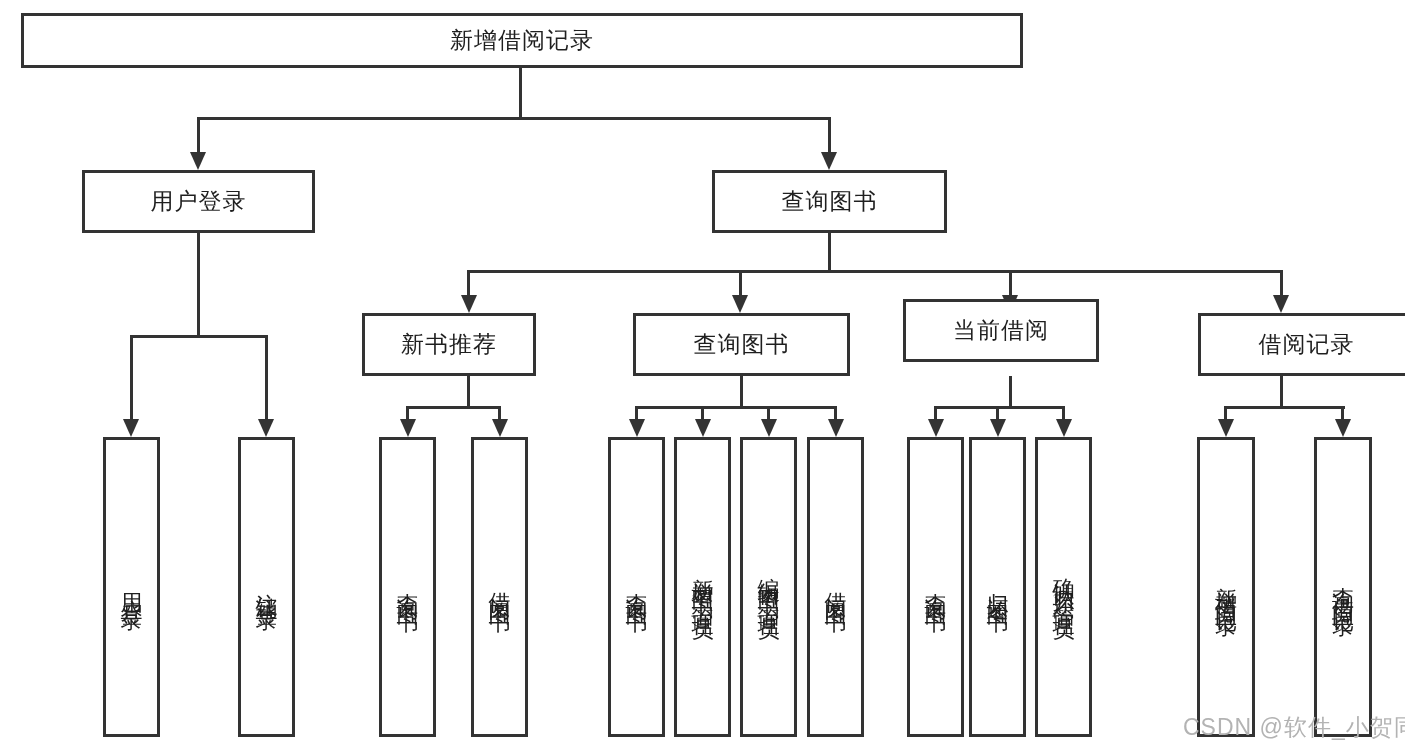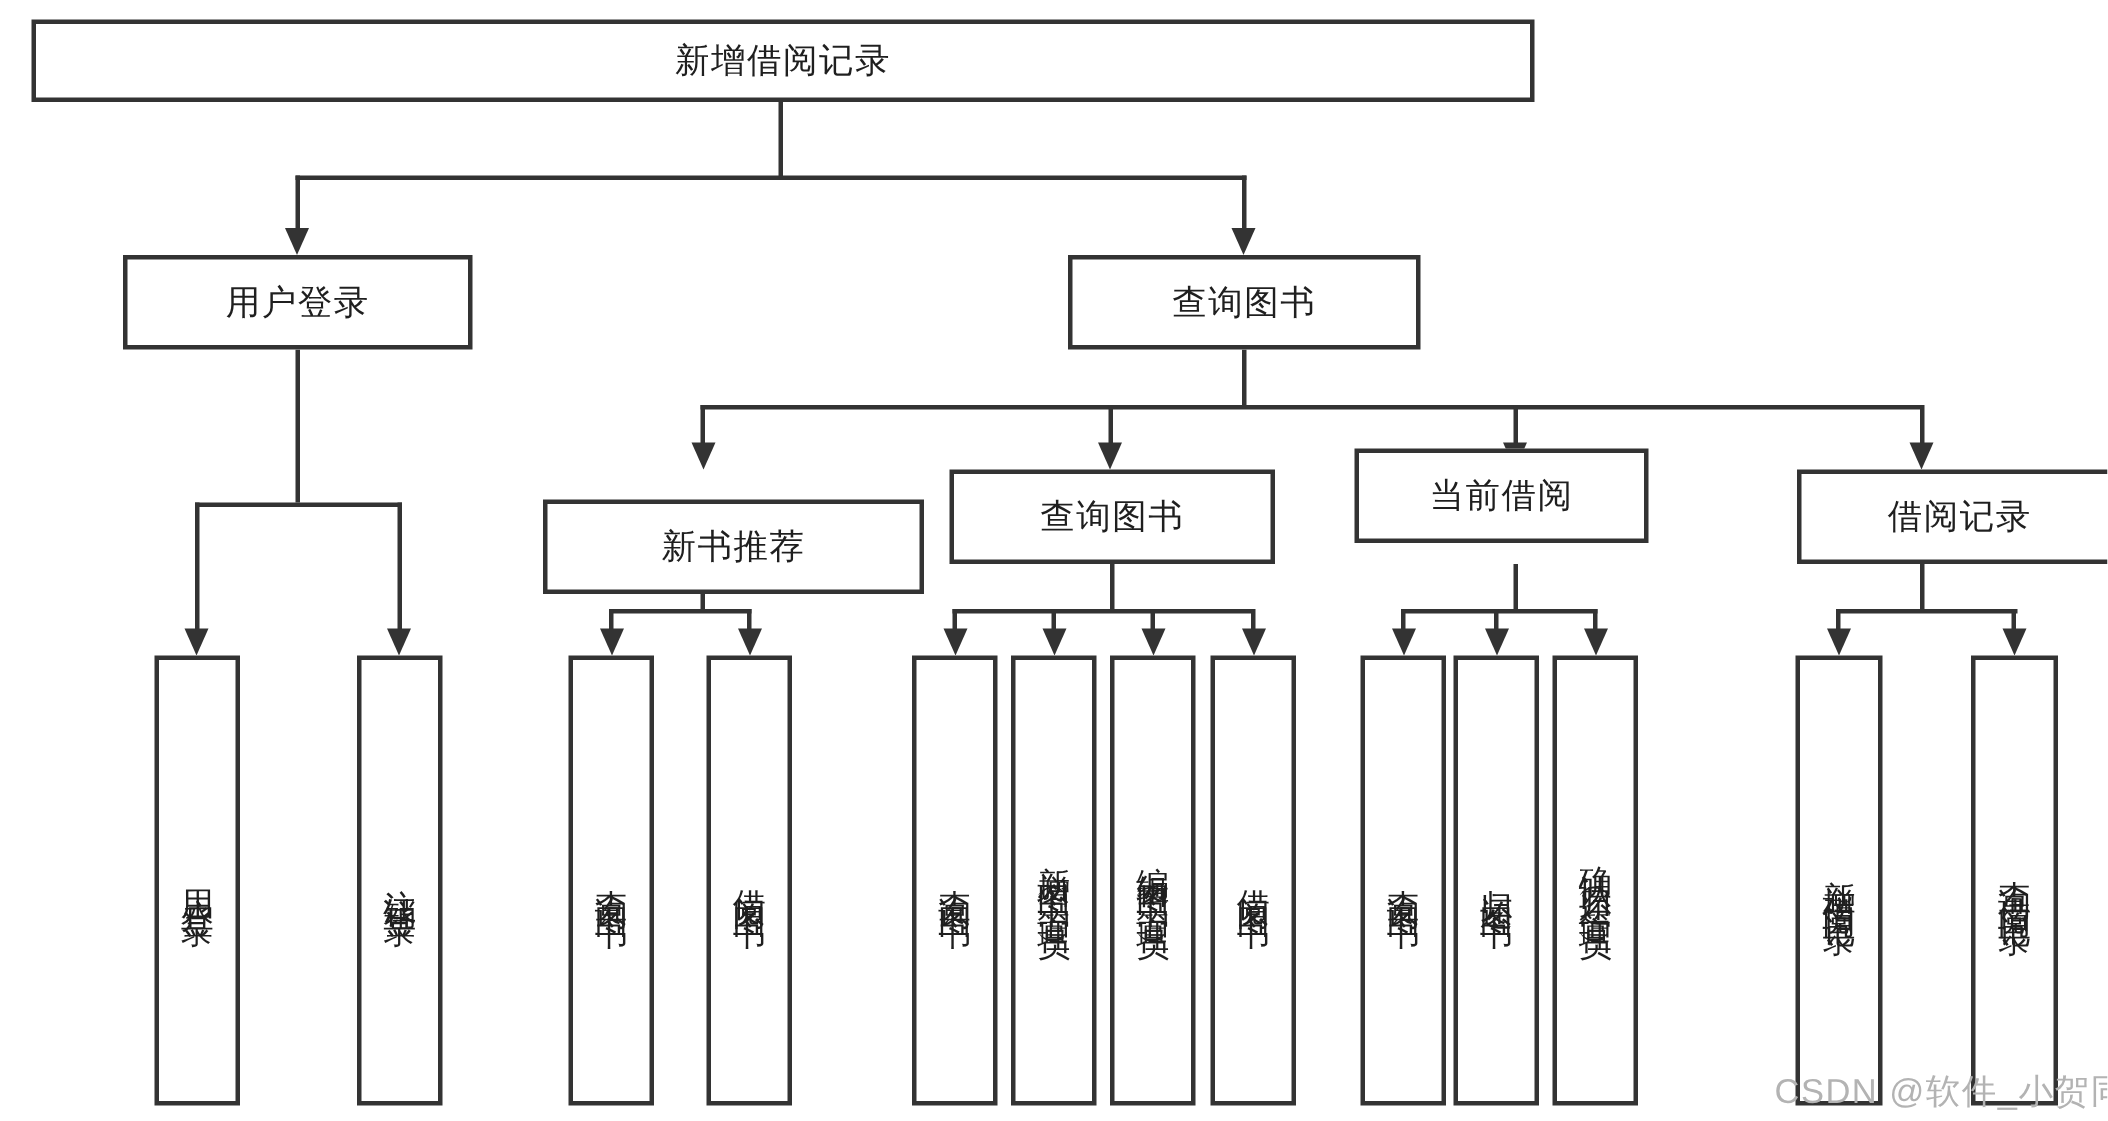--- a/index.html
+++ b/index.html
@@ -105,21 +105,21 @@
   <div class="hl" style="left:467px; top:270px; width:815px;"></div>
   <div class="vl" style="left:467px; top:270px; height:28px;"></div>
   <div class="arr" style="left:461px; top:295px;"></div>
   <div class="vl" style="left:739px; top:270px; height:28px;"></div>
   <div class="arr" style="left:732px; top:295px;"></div>
   <div class="vl" style="left:1009px; top:270px; height:28px;"></div>
   <div class="arr" style="left:1002px; top:295px;"></div>
   <div class="vl" style="left:1280px; top:270px; height:28px;"></div>
   <div class="arr" style="left:1273px; top:295px;"></div>
 
-  <div class="hbox" style="left:362px; top:313px; width:254px; height:63px;margin-top:20px;">
+  <div class="hbox" style="left:362px; top:313px; width:174px; height:63px;">
     <span>新书推荐</span>
   </div>
   <div class="hbox" style="left:633px; top:313px; width:217px; height:63px;">
     <span>查询图书</span>
   </div>
   <div class="hbox" style="left:903px; top:299px; width:196px; height:63px;">
     <span>当前借阅</span>
   </div>
   <div class="hbox" style="left:1198px; top:313px; width:217px; height:63px;justify-content:center;">
     <span>借阅记录</span>

